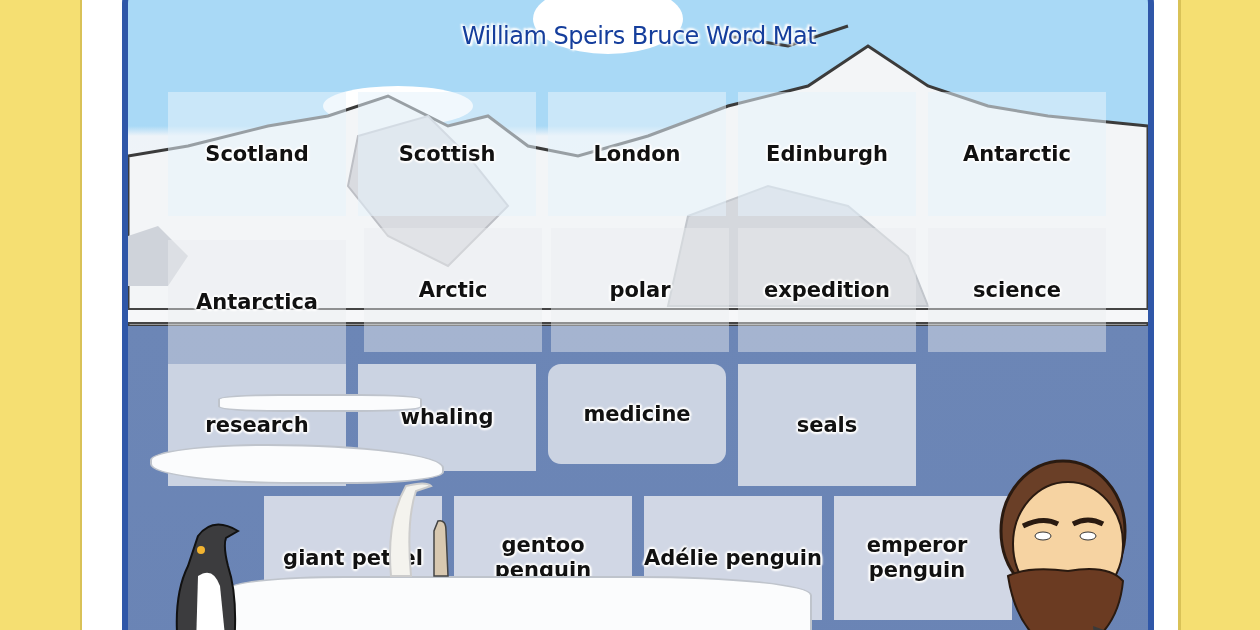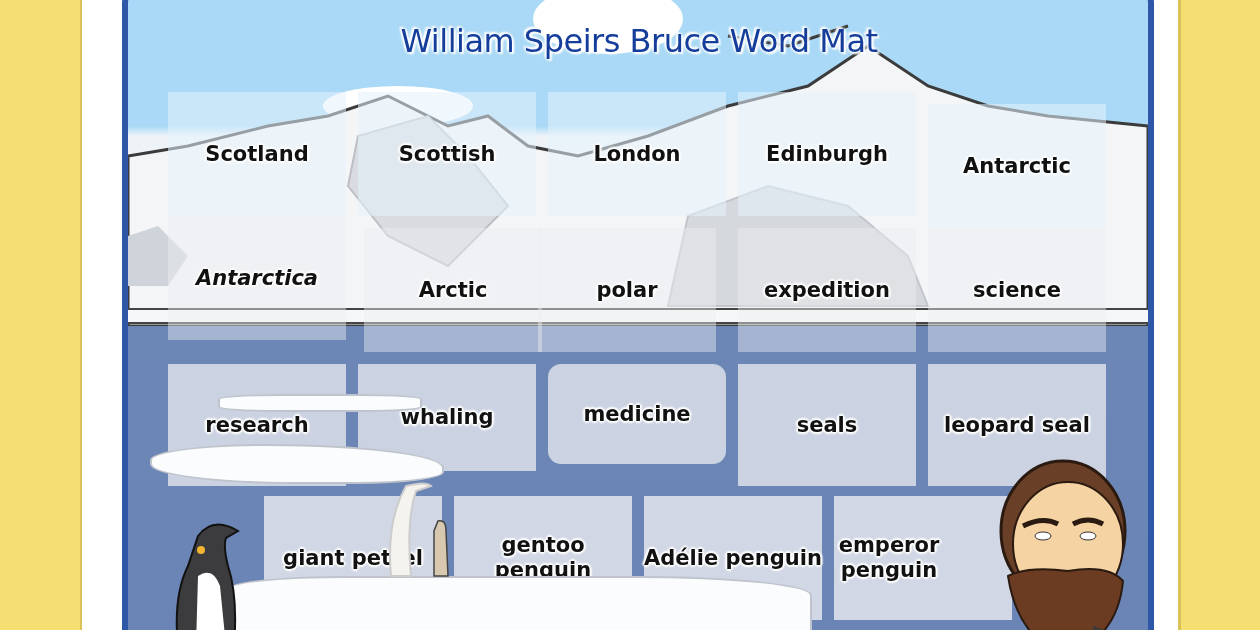--- a/index.html
+++ b/index.html
@@ -2,21 +2,21 @@
 <html><head>
 <meta charset="utf-8">
 <style>
   html,body{margin:0;padding:0;}
   body{width:1260px;height:630px;overflow:hidden;background:#f5df72;position:relative;font-family:"DejaVu Sans",sans-serif;}
   .paper{position:absolute;left:82px;top:0;width:1098px;height:630px;background:#ffffff;}
   .paper-shadow-l{position:absolute;left:80px;top:0;width:3px;height:630px;background:#d9c257;}
   .paper-shadow-r{position:absolute;left:1178px;top:0;width:3px;height:630px;background:#d9c257;}
   .frame{position:absolute;left:122px;top:-30px;width:1020px;height:700px;border:6px solid #2f57a8;border-radius:34px;overflow:hidden;
     background:linear-gradient(180deg,#a9d9f6 0px,#a9d9f6 150px,#eef3f8 160px,#f2f4f6 330px,#6c86b6 345px,#6a84b5 700px);}
-  .title{position:absolute;left:2px;right:0;top:46px;text-align:center;font-family:"DejaVu Sans",sans-serif;font-size:32px;color:#153e9c;letter-spacing:-0.5px;
+  .title{position:absolute;left:2px;right:0;top:46px;text-align:center;font-family:"DejaVu Sans",sans-serif;font-size:24px;color:#153e9c;letter-spacing:-0.5px;
     text-shadow:0 0 3px #fff,0 0 3px #fff,0 0 4px #fff,2px 2px 2px #fff,-2px -2px 2px #fff;}
   .cloud{position:absolute;background:#ffffff;border-radius:50%;}
   .mountain{position:absolute;}
   .ice-band{position:absolute;background:#f6f7f9;border-top:2px solid #444;border-bottom:2px solid #444;}
   .cell{position:absolute;display:flex;align-items:center;justify-content:center;text-align:center;}
   .cell.r1{background:rgba(230,242,252,0.55);}
   .cell.r2{background:rgba(235,237,240,0.45);}
   .cell.r3{background:rgba(220,224,234,0.85);}
   .cell.r4{background:rgba(218,222,233,0.92);}
   .word{font-family:"DejaVu Sans",sans-serif;font-size:21px;font-weight:bold;color:#111;line-height:25px;
@@ -48,31 +48,31 @@
     </div>
   <div class="cell r1" style="left:230px;top:116px;width:178px;height:124px;">
     <span class="word">Scottish</span>
     </div>
   <div class="cell r1" style="left:420px;top:116px;width:178px;height:124px;">
     <span class="word">London</span>
     </div>
   <div class="cell r1" style="left:610px;top:116px;width:178px;height:124px;">
     <span class="word">Edinburgh</span>
     </div>
-  <div class="cell r1" style="left:800px;top:116px;width:178px;height:124px;margin-top:12px;">
+  <div class="cell r1" style="left:800px;top:116px;width:178px;height:124px;">
     <span class="word">Antarctic</span>
     </div>
 
-  <div class="cell r2" style="left:40px;top:240px;width:178px;height:124px;font-style:italic;">
+  <div class="cell r2" style="left:40px;top:264px;width:178px;height:124px;">
     <span class="word">Antarctica</span>
     </div>
   <div class="cell r2" style="left:236px;top:252px;width:178px;height:124px;">
     <span class="word">Arctic</span>
     </div>
-  <div class="cell r2" style="left:410px;top:252px;width:178px;height:124px;">
+  <div class="cell r2" style="left:423px;top:252px;width:178px;height:124px;">
     <span class="word">polar</span>
     </div>
   <div class="cell r2" style="left:610px;top:252px;width:178px;height:124px;">
     <span class="word">expedition</span>
     </div>
   <div class="cell r2" style="left:800px;top:252px;width:178px;height:124px;">
     <span class="word">science</span>
     </div>
 
   <div class="cell r3" style="left:40px;top:388px;width:178px;height:122px;">
@@ -80,37 +80,34 @@
     </div>
   <div class="cell r3" style="left:230px;top:388px;width:178px;height:107px;">
     <span class="word">whaling</span>
     </div>
   <div class="cell r3" style="left:420px;top:388px;width:178px;height:100px;border-radius:13px;">
     <span class="word">medicine</span>
     </div>
   <div class="cell r3" style="left:610px;top:388px;width:178px;height:122px;">
     <span class="word">seals</span>
     </div>
-  <div class="cell r3" style="left:800px;top:388px;width:178px;height:122px;">
-    <span class="word">leopard seal</span>
-    </div>
 
   <div class="floe" style="left:22px;top:468px;width:290px;height:36px;"></div>
   <div class="floe" style="left:90px;top:418px;width:200px;height:14px;border-radius:30%;"></div>
 
   <div class="cell r4" style="left:136px;top:520px;width:178px;height:124px;">
     <span class="word">giant petrel</span>
     </div>
   <div class="cell r4" style="left:326px;top:520px;width:178px;height:124px;">
     <span class="word" style="max-width:110px;display:block;text-align:center;">gentoo penguin</span>
     </div>
   <div class="cell r4" style="left:516px;top:520px;width:178px;height:124px;">
     <span class="word">Adélie penguin</span>
     </div>
-  <div class="cell r4" style="left:706px;top:520px;width:178px;height:124px;justify-content:flex-start;box-sizing:border-box;">
+  <div class="cell r4" style="left:706px;top:520px;width:178px;height:124px;justify-content:flex-start;padding-left:28px;box-sizing:border-box;">
     <span class="word" style="max-width:110px;display:block;">emperor penguin</span>
     </div>
 
   <div class="floe" style="left:100px;top:600px;width:580px;height:60px;border-radius:20% 30% 10% 20%;"></div>
 
   <svg style="position:absolute;left:40px;top:540px;" width="90" height="130" viewBox="0 0 90 130">
     <path d="M30 20 Q45 0 70 15 L58 22 Q55 30 60 50 Q70 80 66 130 L10 130 Q5 80 20 50 Z" fill="#3c3c3e" stroke="#111" stroke-width="2"></path>
     <path d="M30 60 Q45 50 52 70 L58 130 L28 130 Z" fill="#ffffff"></path>
     <circle cx="33" cy="34" r="4" fill="#f2b431"></circle>
   </svg>

